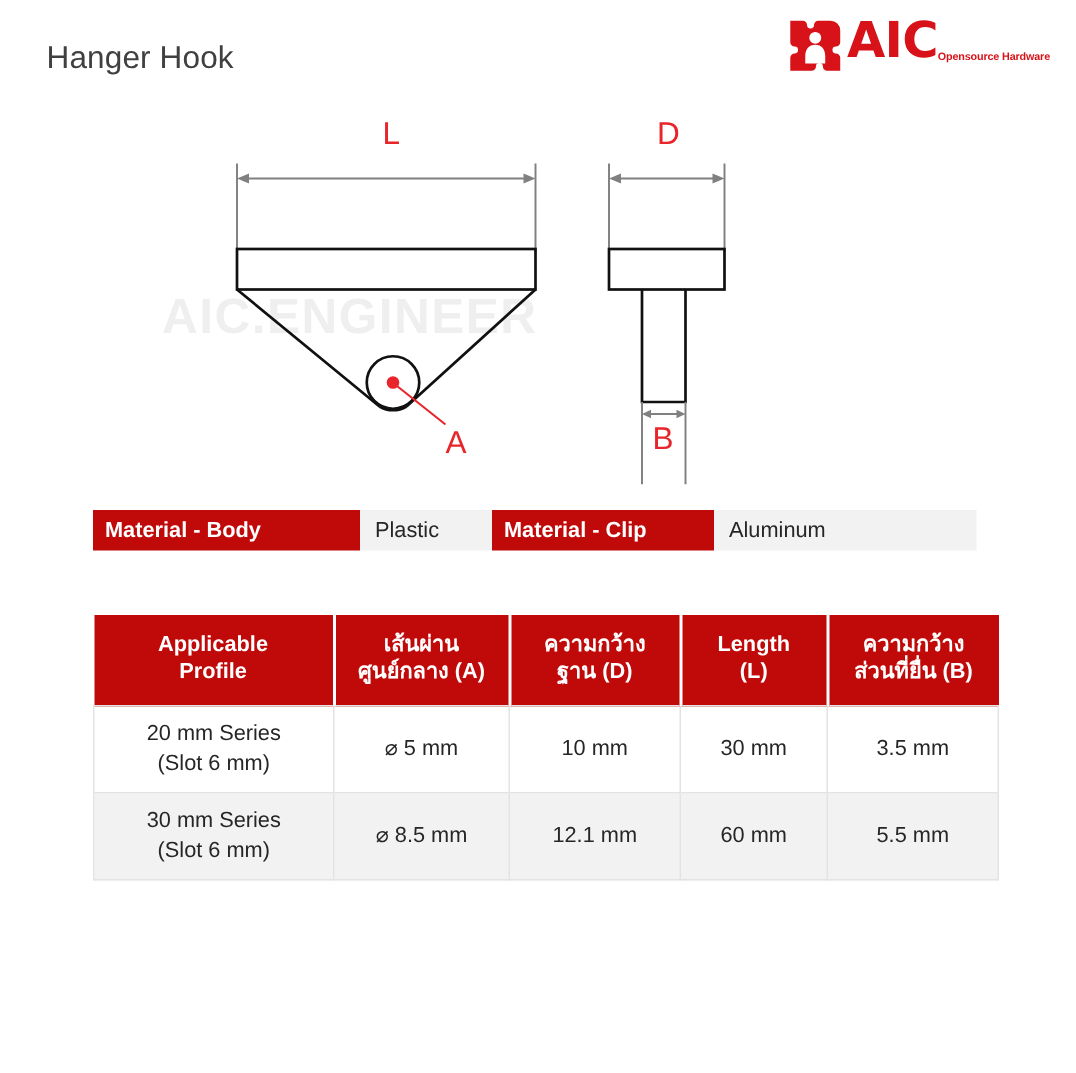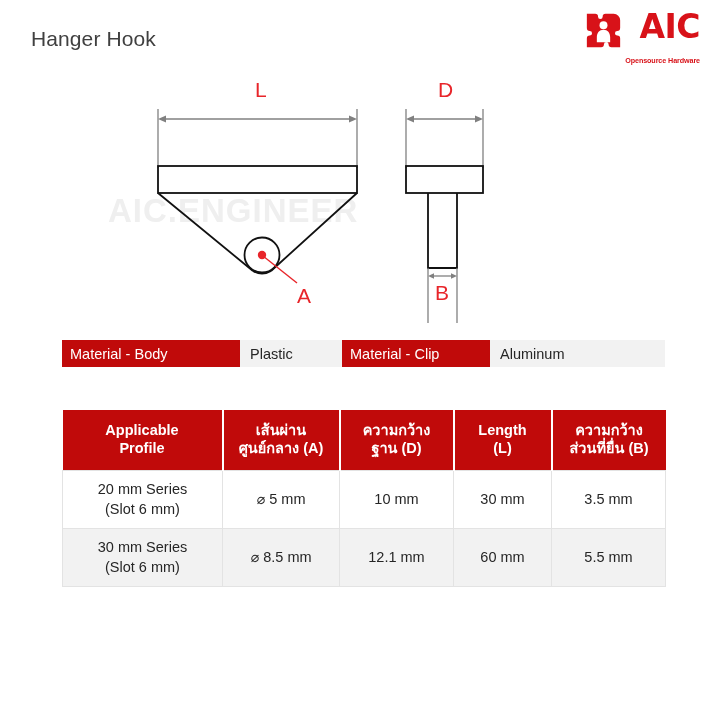--- a/index.html
+++ b/index.html
@@ -40,21 +40,21 @@
     align-items: flex-start;
   }
   #logo-mark {
     width: 37px; height: 37px;
     flex: 0 0 auto;
     margin-top: 1px;
   }
   #logo-text-wrap {
     margin-left: 3px;
     display: flex;
-    flex-direction: column;
+    flex-direction: row;
     align-items: flex-end;
   }
   #logo-aic {
     font-size: 33px;
     font-weight: bold;
     line-height: 0.95;
     letter-spacing: -0.5px;
     color: #D81219;
     font-family: "DejaVu Sans", sans-serif;
   }
@@ -106,37 +106,37 @@
   }
   #spec-row {
     display: flex;
     margin-top: 3px;
     height: 27px;
   }
   .spec-key {
     background: #C00A0A;
     color: #ffffff;
     font-size: 14.5px;
-    font-weight: normal;
+    font-weight: bold;
     display: flex;
     align-items: center;
     padding-left: 8px;
     box-sizing: border-box;
   }
   .spec-val {
     background: #F2F2F2;
     color: #262626;
     font-size: 14.5px;
     display: flex;
     align-items: center;
     padding-left: 10px;
     box-sizing: border-box;
   }
   #spec-key-body { width: 178px; }
-  #spec-val-body { width: 102px; }
+  #spec-val-body { width: 88px; }
   #spec-key-clip { width: 148px; }
   #spec-val-clip { width: 175px; padding-left: 10px; }
 
   
   #data-table {
     position: absolute;
     left: 62px; top: 410px;
     width: 603px;
     border-collapse: collapse;
     table-layout: fixed;

